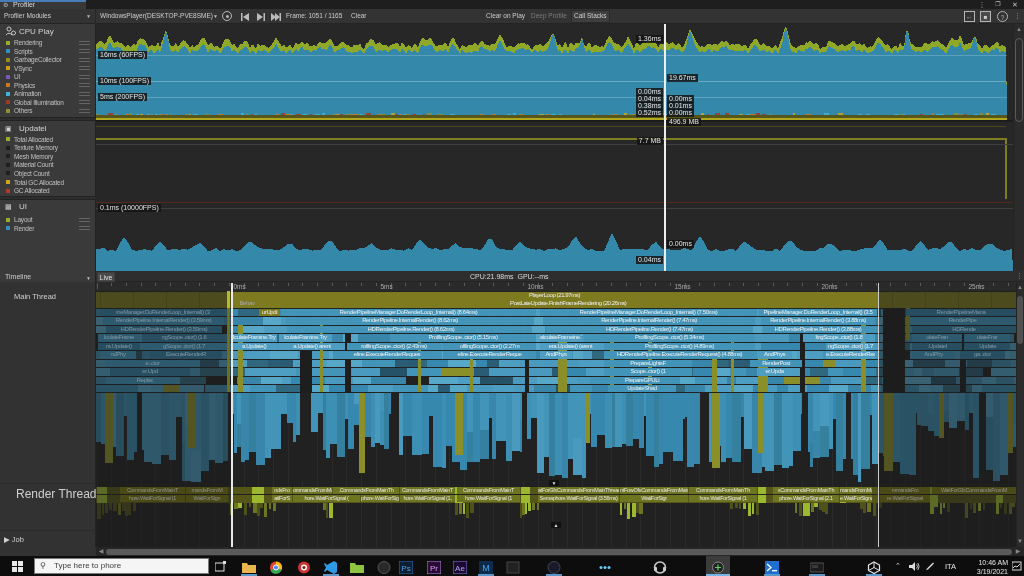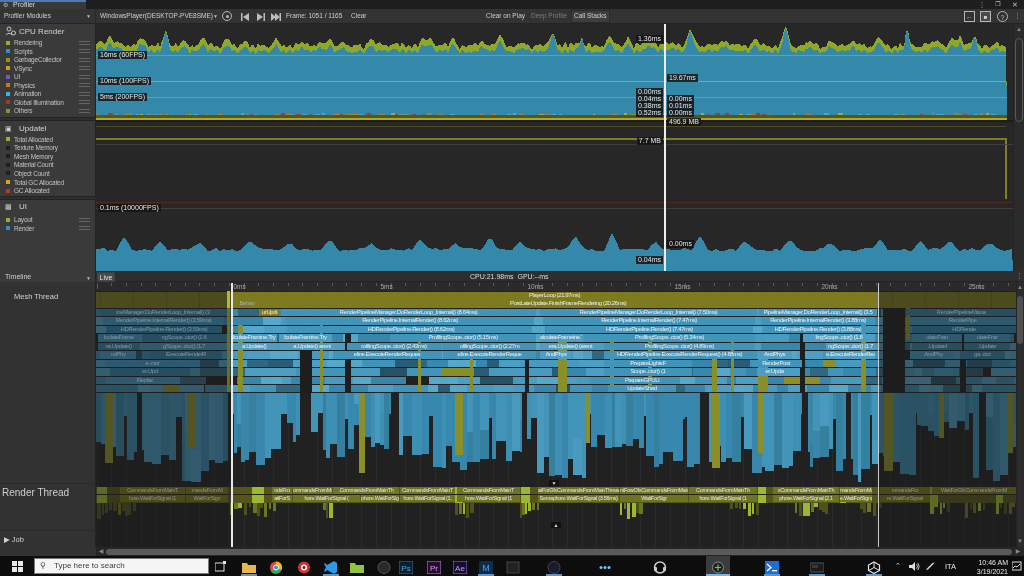--- a/index.html
+++ b/index.html
@@ -38,21 +38,21 @@
     <div class="a" style="left:964px;top:11px;width:11px;height:11px;border:1px solid #b5b5b5;font-size:7px;color:#b5b5b5;text-align:center;line-height:10px">←</div>
     <div class="a" style="left:980px;top:11px;width:11px;height:11px;border:1px solid #b5b5b5;background:#4a4a4a;font-size:6px;color:#d0d0d0;text-align:center;line-height:10px">■</div>
     <div class="a" style="left:997px;top:11px;width:11px;height:11px;border:1px solid #b5b5b5;border-radius:50%;font-size:7px;color:#b5b5b5;text-align:center;line-height:11px">?</div>
     <div class="a" style="left:1014px;top:12px;width:6px;height:10px;font-size:7px;color:#b5b5b5">⋮</div>
     <div class="a" style="left:0px;top:24px;width:96px;height:247px;background:#3a3a3a;border-right:1px solid #232323"></div>
     <svg class="a" style="left:5px;top:26px" width="11" height="10">
       <circle cx="4" cy="3" r="2" fill="none" stroke="#c8c8c8"></circle>
       <path d="M1 9 Q4 5.5 7 9" fill="none" stroke="#c8c8c8"></path>
       <circle cx="8.5" cy="7" r="2" fill="none" stroke="#c8c8c8"></circle>
     </svg>
-    <div class="a" style="left:19px;top:26px;width:75px;height:11px;font-size:8px;color:#d4d4d4;line-height:11px">CPU Render</div>
+    <div class="a" style="left:19px;top:26px;width:75px;height:11px;font-size:8px;color:#d4d4d4;line-height:11px">CPU Play</div>
     <div class="leg" style="top:38.5px"><i style="background:#9aad29"></i>Rendering</div>
     <div class="hnd" style="top:40.5px"></div>
     <div class="leg" style="top:47.0px"><i style="background:#318fc2"></i>Scripts</div>
     <div class="hnd" style="top:49.0px"></div>
     <div class="leg" style="top:55.5px"><i style="background:#988c1d"></i>GarbageCollector</div>
     <div class="hnd" style="top:57.5px"></div>
     <div class="leg" style="top:64.0px"><i style="background:#cf9b1c"></i>VSync</div>
     <div class="hnd" style="top:66.0px"></div>
     <div class="leg" style="top:72.5px"><i style="background:#7a57b8"></i>UI</div>
     <div class="hnd" style="top:74.5px"></div>
@@ -375,22 +375,22 @@
       <rect x="978.5" y="283" width="1" height="6" fill="#5a5a5a"></rect>
       <rect x="993.2" y="283" width="1" height="3" fill="#5a5a5a"></rect>
       <rect x="1007.9" y="283" width="1" height="3" fill="#5a5a5a"></rect>
     </svg>
     <div class="a" style="left:233.5px;top:283px;font-size:6.5px;color:#aaaaaa;white-space:nowrap">0ms</div>
     <div class="a" style="left:380.5px;top:283px;font-size:6.5px;color:#aaaaaa;white-space:nowrap">5ms</div>
     <div class="a" style="left:527.5px;top:283px;font-size:6.5px;color:#aaaaaa;white-space:nowrap">10ms</div>
     <div class="a" style="left:674.5px;top:283px;font-size:6.5px;color:#aaaaaa;white-space:nowrap">15ms</div>
     <div class="a" style="left:821.5px;top:283px;font-size:6.5px;color:#aaaaaa;white-space:nowrap">20ms</div>
     <div class="a" style="left:968.5px;top:283px;font-size:6.5px;color:#aaaaaa;white-space:nowrap">25ms</div>
-    <div class="a" style="left:14px;top:292px;font-size:7.5px;color:#d0d0d0;white-space:nowrap">Mesh Thread</div>
-    <div class="a" style="left:2px;top:486.5px;font-size:10px;color:#d0d0d0;white-space:nowrap">Render Thread</div>
+    <div class="a" style="left:14px;top:292px;font-size:7.5px;color:#d0d0d0;white-space:nowrap">Main Thread</div>
+    <div class="a" style="left:16px;top:486.5px;font-size:12px;color:#d0d0d0;white-space:nowrap">Render Thread</div>
     <div class="a" style="left:4px;top:534.5px;font-size:7.5px;color:#d0d0d0;white-space:nowrap">▶︎ Job</div>
     <div class="a" style="left:0px;top:483px;width:96px;height:1px;background:#2a2a2a"></div>
     <div class="a" style="left:0px;top:530px;width:96px;height:1px;background:#2a2a2a"></div>
     <div class="a" style="left:96px;top:291px;width:920px;height:256px;background:#212121"></div>
     <svg style="position:absolute;left:0;top:0" width="1024" height="576" shape-rendering="crispEdges">
       <rect x="96.5" y="291" width="1" height="256" fill="#2a2a2a"></rect>
       <rect x="111.2" y="291" width="1" height="256" fill="#2a2a2a"></rect>
       <rect x="125.9" y="291" width="1" height="256" fill="#2a2a2a"></rect>
       <rect x="140.6" y="291" width="1" height="256" fill="#2a2a2a"></rect>
       <rect x="155.3" y="291" width="1" height="256" fill="#2a2a2a"></rect>
@@ -1384,21 +1384,21 @@
     <svg style="position:absolute;left:12px;top:561px" width="11" height="11">
       <g fill="#e8e8e8">
         <rect x="0" y="0" width="5" height="5"></rect>
         <rect x="6" y="0" width="5" height="5"></rect>
         <rect x="0" y="6" width="5" height="5"></rect>
         <rect x="6" y="6" width="5" height="5"></rect>
       </g>
     </svg>
     <div class="a" style="left:34px;top:558px;width:175px;height:16px;background:#f5f5f5;border:1px solid #7a7a7a"></div>
     <div class="a" style="left:40px;top:561px;width:10px;height:10px;font-size:8px;color:#444;line-height:10px">⚲</div>
-    <div class="a" style="left:54px;top:560.5px;font-size:8px;color:#3c3c3c;white-space:nowrap">Type here to search</div>
+    <div class="a" style="left:54px;top:560.5px;font-size:8px;color:#3c3c3c;white-space:nowrap">Type here to phore</div>
     <svg style="position:absolute;left:215px;top:561px" width="12" height="11">
       <rect x="0" y="2" width="9" height="8" fill="none" stroke="#e0e0e0"></rect>
       <rect x="8" y="0" width="3" height="3" fill="#e0e0e0"></rect>
     </svg>
     <div class="a" style="left:241px;top:560px;width:16px;height:14px"><svg width="14" height="13" style="margin:0 1px">
         <path d="M0 2h5l1 2h8v8H0z" fill="#e8b64c"></path>
       </svg></div>
     <div class="a" style="left:268px;top:560px;width:16px;height:14px"><svg width="14" height="13" style="margin:0 1px">
         <circle cx="7" cy="6.5" r="6" fill="#e94335"></circle>
         <circle cx="7" cy="6.5" r="6" fill="none"></circle>

